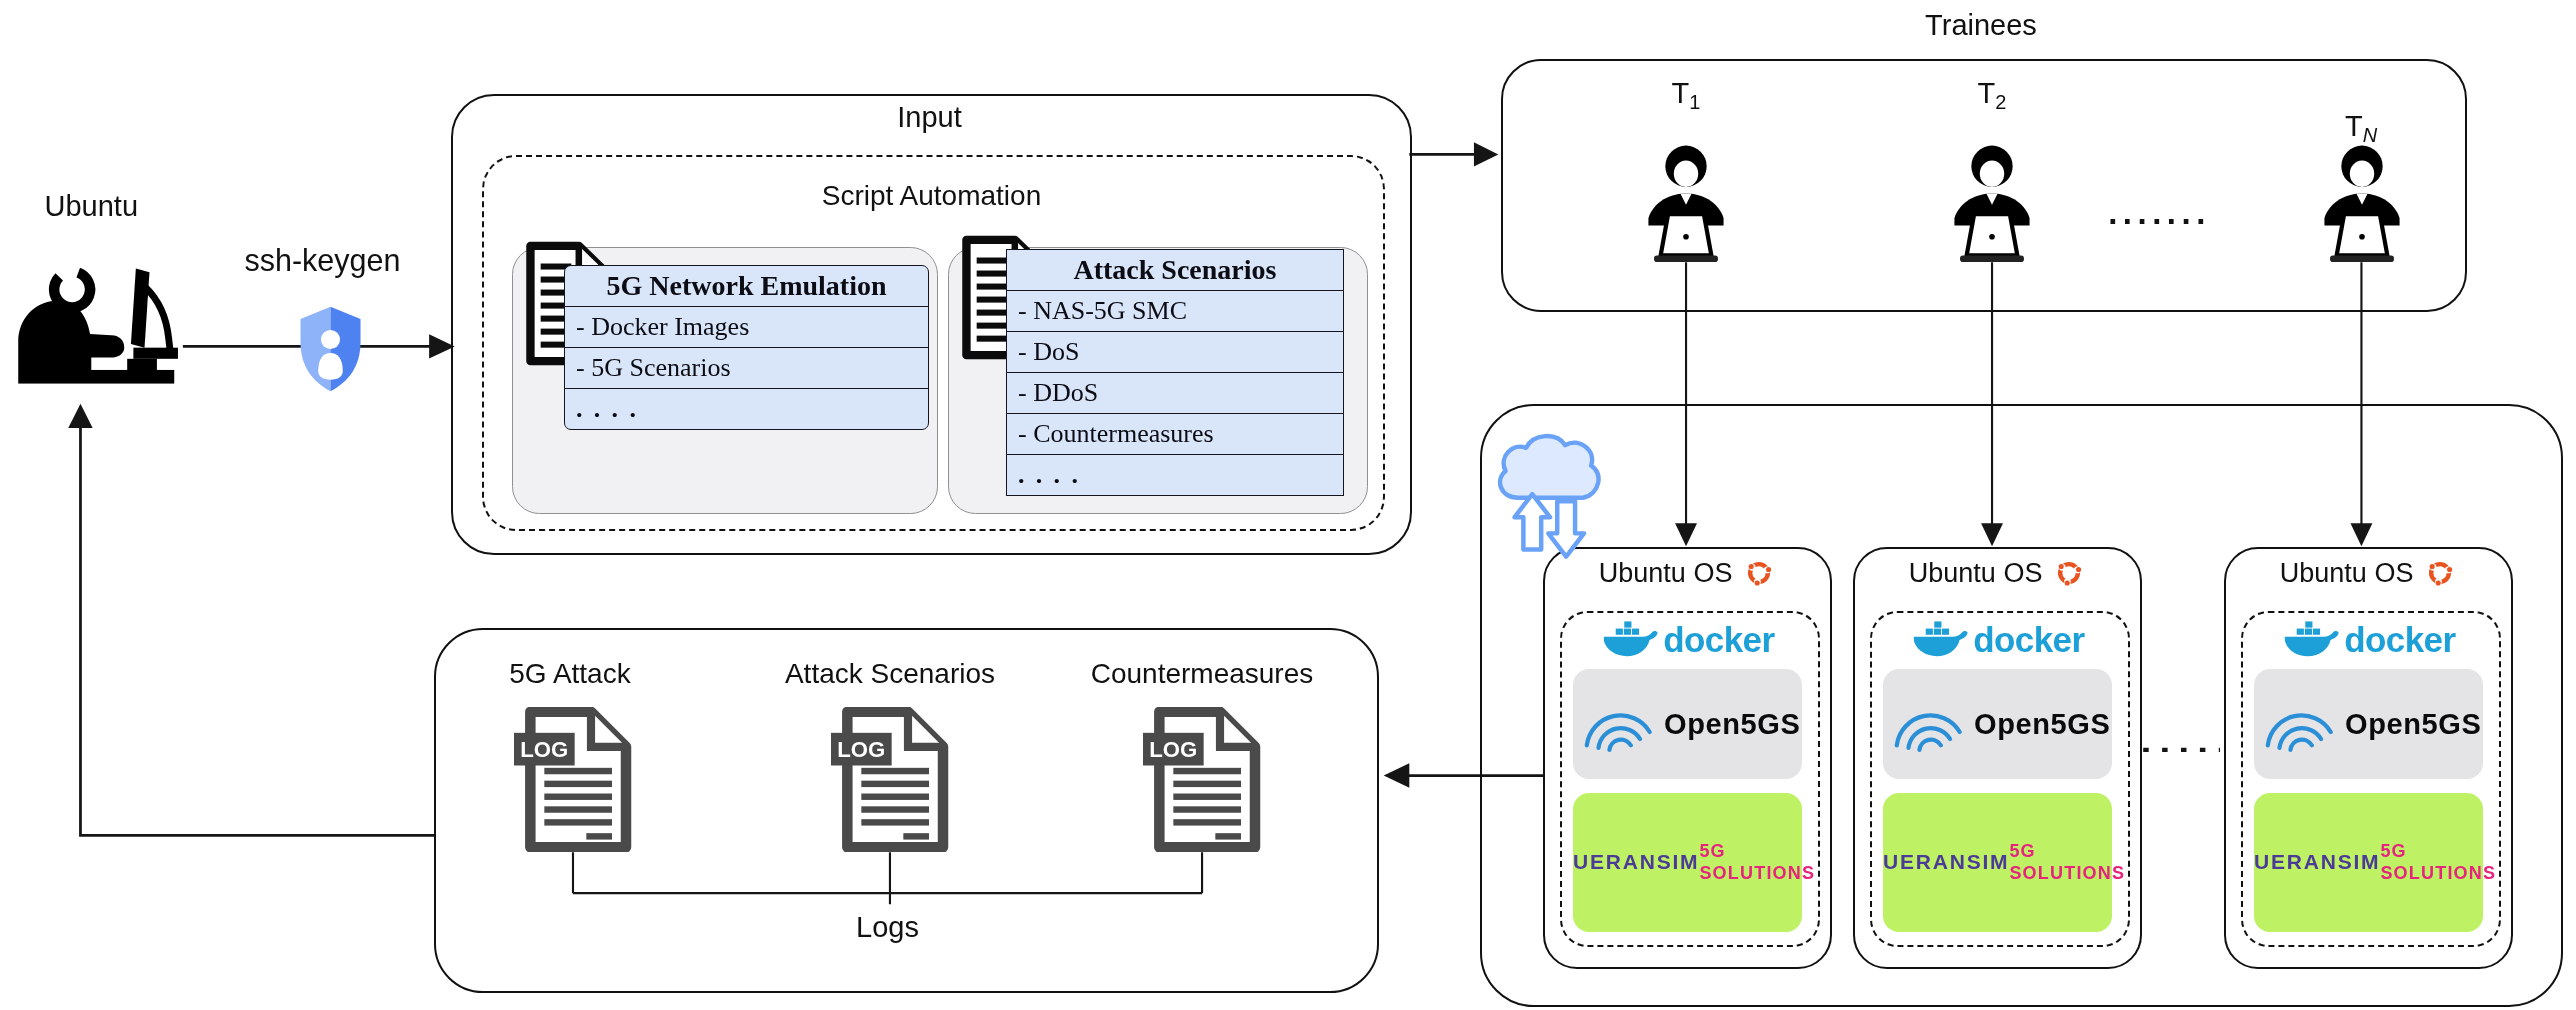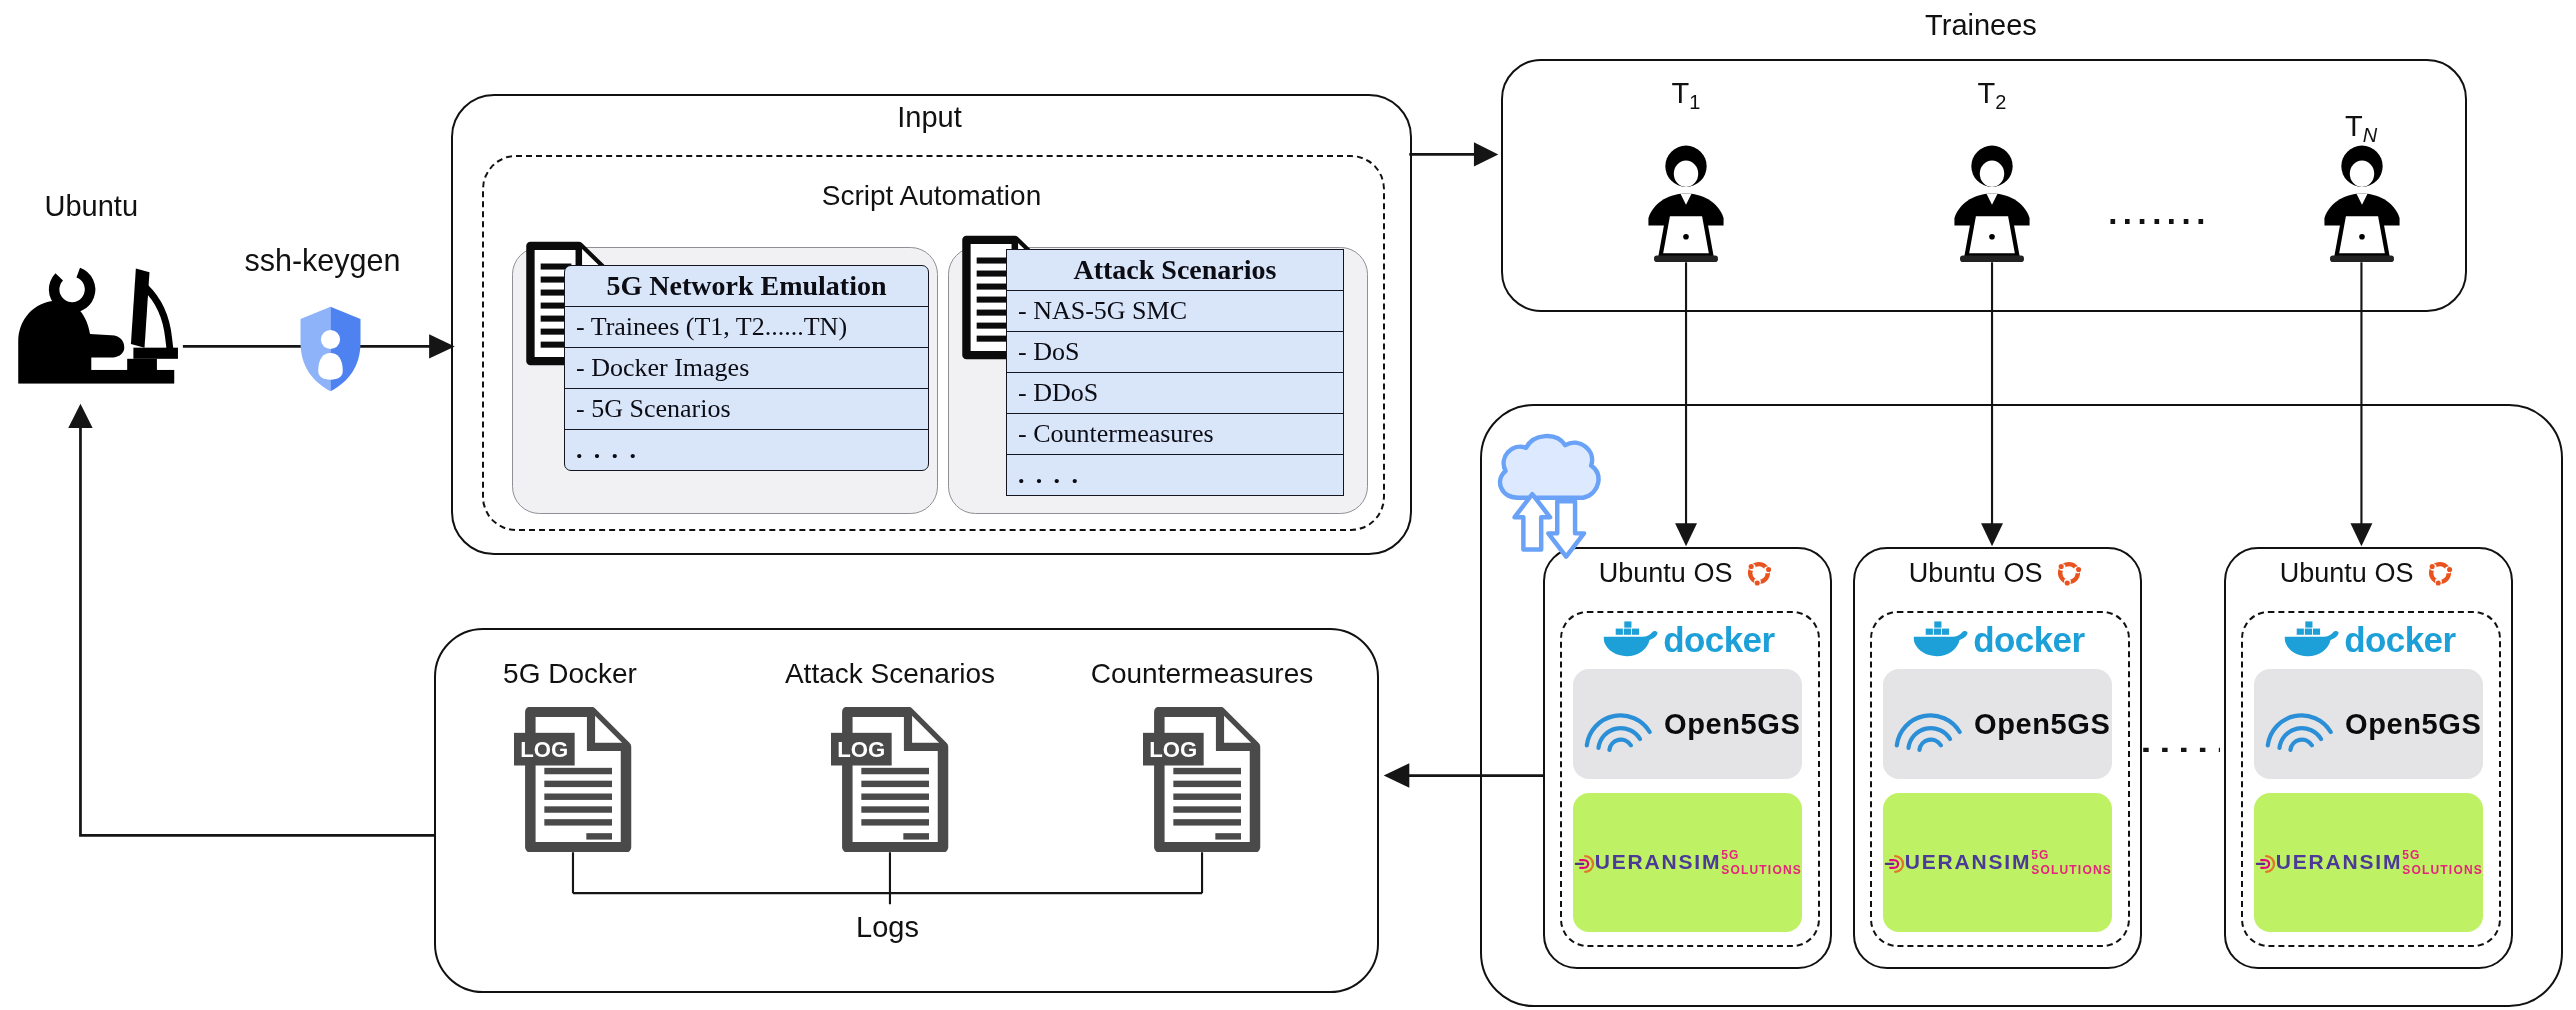--- a/index.html
+++ b/index.html
@@ -33,21 +33,21 @@
         border-radius:27.4px;}
   .node .dockerrow{position:absolute;left:0;top:71px;width:100%;display:flex;align-items:flex-end;
         justify-content:center;gap:3.7px;z-index:3;}
   .node .dockertext{font-size:35px;font-weight:bold;letter-spacing:-0.6px;color:var(--docker-blue,#1d9fd8);line-height:1;padding-bottom:3.7px;}
   .ucard{position:absolute;left:28px;width:229px;border-radius:16px;display:flex;flex-direction:row;
         align-items:center;z-index:3;}
   .opencard{top:120px;height:110px;background:#e4e4e6;}
   .uercard{top:244px;height:139px;background:#bef264;}
   .open-label{font-size:29px;font-weight:bold;color:#0b0b0b;letter-spacing:0.6px;margin-top:1.2px;}
   .uer-label{font-size:21px;font-weight:bold;letter-spacing:1.8px;color:var(--ueransim-text,#4b3a97);line-height:1.05;}
-  .uer-sub{font-size:12px;font-weight:bold;letter-spacing:1.2px;color:var(--ueransim-pink,#e6247e);line-height:1.2;}
+  .uer-sub{font-size:18px;font-weight:bold;letter-spacing:1.2px;color:var(--ueransim-pink,#e6247e);line-height:1.2;}
   
   .loglbl{position:absolute;width:244px;text-align:center;font-size:28px;z-index:3;}
   .ellipsis{position:absolute;font-size:33px;font-weight:bold;letter-spacing:5.5px;z-index:3;text-align:center;}
 </style>
 </head>
 <body>
 
 <div id="canvas">
 
   <svg id="connectors" width="2576" height="1011" viewBox="0 0 4226 1658">
@@ -148,21 +148,20 @@
           <rect x="19" y="66" width="59" height="6.5"></rect>
         <rect x="19" y="80" width="59" height="6.5"></rect>
           <rect x="19" y="94" width="59" height="6.5"></rect>
         <rect x="19" y="108" width="59" height="6.5"></rect>
       </g>
     </svg>
   </div>
 
   <div class="tbl" style="left:564px;top:265px;width:363px;border-radius:7px;">
     <div class="row hdr" style="height:40px;">5G Network Emulation</div>
-    <div class="row" style="height:40px;">- Trainees (T1, T2......TN)</div>
     <div class="row" style="height:40px;">- Docker Images</div>
     <div class="row" style="height:40px;">- 5G Scenarios</div>
     <div class="row dots" style="height:40px;">. . . .</div>
   </div>
 
   <div class="tbl" style="left:1006px;top:249px;width:336px;">
     <div class="row hdr" style="height:40px;">Attack Scenarios</div>
     <div class="row" style="height:40px;">- NAS-5G SMC</div>
     <div class="row" style="height:40px;">- DoS</div>
     <div class="row" style="height:40px;">- DDoS</div>
@@ -368,21 +367,21 @@
         <rect x="42" y="28" width="36" height="15" rx="7.5" fill="var(--ueransim-magenta,#e6007e)"></rect>
         <rect x="12" y="54" width="66" height="15" rx="7.5" fill="var(--ueransim-purple,#5c2d91)"></rect>
         <rect x="42" y="81" width="36" height="15" rx="7.5" fill="var(--ueransim-magenta,#e6007e)"></rect>
       </svg>
       <div class="uer-label">UERANSIM</div>
       <div class="uer-sub">5G SOLUTIONS</div>
     </div>
   </div>
 
   <div class="box z2" style="left:434px;top:628px;width:941px;height:361px;border-radius:49px;"></div>
-  <div class="loglbl" style="left:448px;top:658px;">5G Docker</div>
+  <div class="loglbl" style="left:448px;top:658px;">5G Attack</div>
   <div class="loglbl" style="left:768px;top:658px;">Attack Scenarios</div>
   <div class="loglbl" style="left:1080px;top:658px;">Countermeasures</div>
 
   <div class="abs z3" style="left:514px;top:707px;">
     <svg width="119" height="145" viewBox="0 0 102 124">
       <path d="M14,4 H66 L96,34 V120 H14 Z" fill="#fff" stroke="var(--log-gray,#4a4a4a)" stroke-width="9" stroke-linejoin="round"></path>
       <path d="M66,4 V34 H96" fill="#fff" stroke="var(--log-gray,#4a4a4a)" stroke-width="7"></path>
       <g fill="var(--log-gray,#4a4a4a)">
         <rect x="26" y="52" width="58" height="5.5"></rect>
           <rect x="26" y="63" width="58" height="5.5"></rect>

